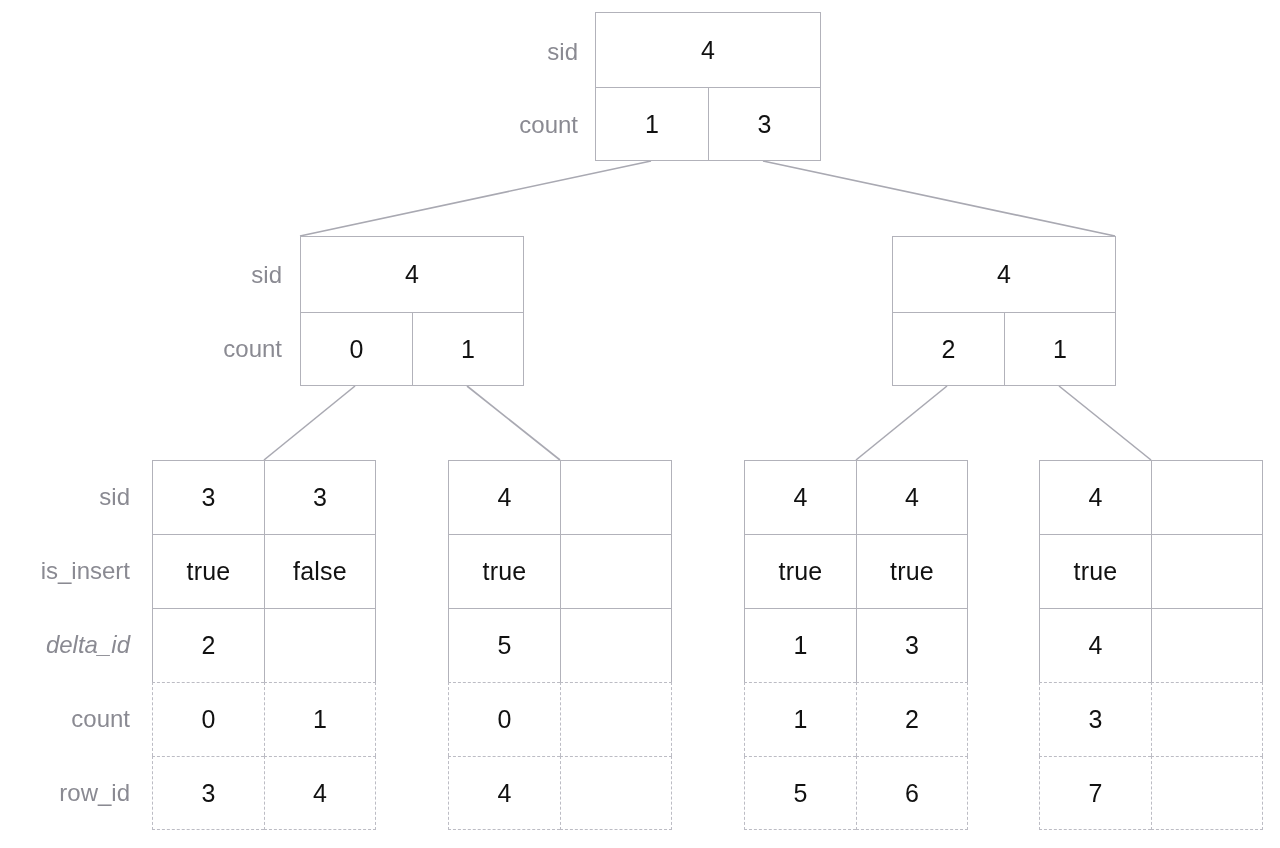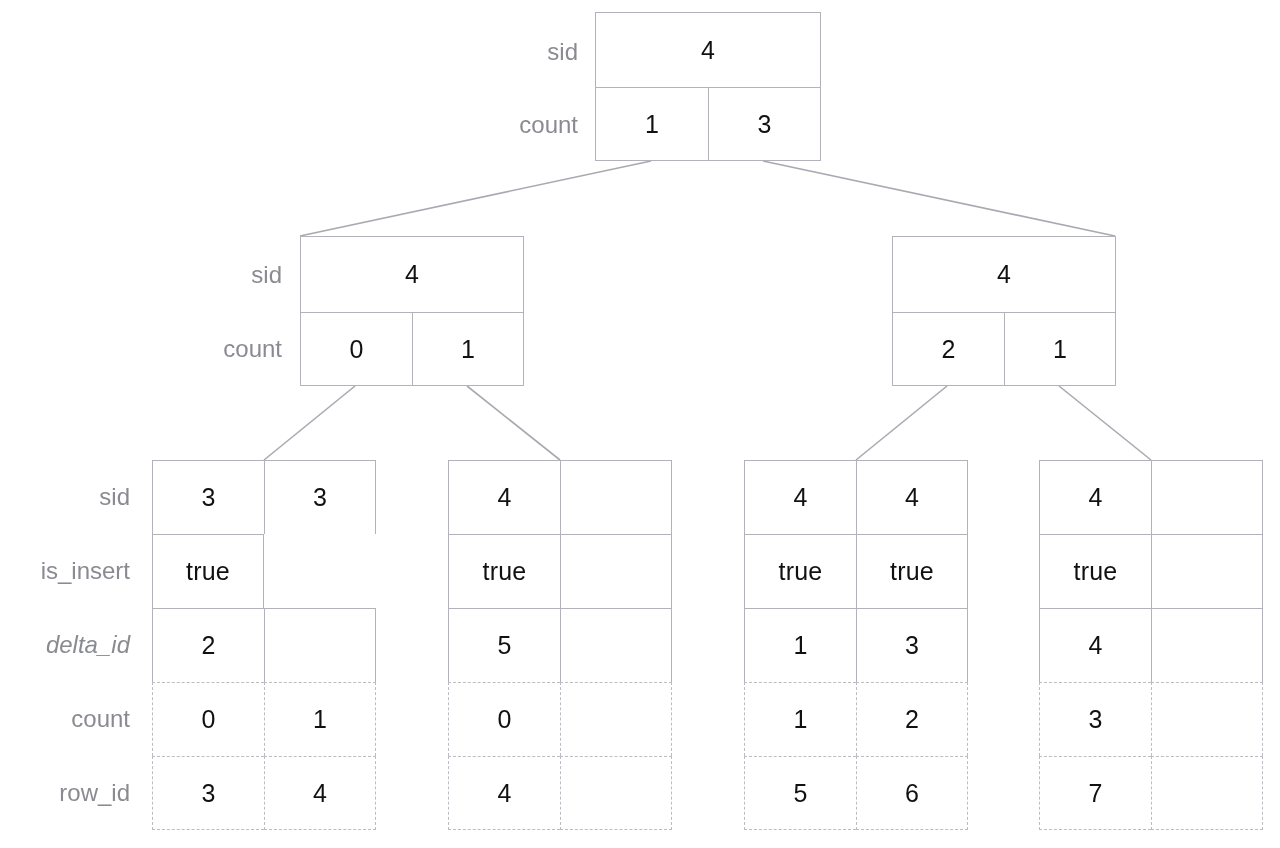--- a/index.html
+++ b/index.html
@@ -146,20 +146,21 @@
   <div class="rowlabel" style="left:0px; top:719px; width:130px;">count</div>
   <div class="rowlabel" style="left:0px; top:793px; width:130px;">row_id</div>
 
   <div class="node leaf" style="left:152px; top:460px; width:224px; height:370px;">
     <div class="trow">
       <div class="cell" style="width:112px; height:74px;">3</div>
       <div class="cell" style="width:112px; height:74px;">3</div>
     </div>
     <div class="trow">
       <div class="cell" style="width:112px; height:74px;">true</div>
+      <div class="cell" style="width:112px; height:74px;">false</div>
     </div>
     <div class="trow solid-last">
       <div class="cell" style="width:112px; height:74px;">2</div>
       <div class="cell" style="width:112px; height:74px;"></div>
     </div>
     <div class="trow dashed">
       <div class="cell" style="width:112px; height:74px;">0</div>
       <div class="cell" style="width:112px; height:74px;">1</div>
     </div>
     <div class="trow dashed">

